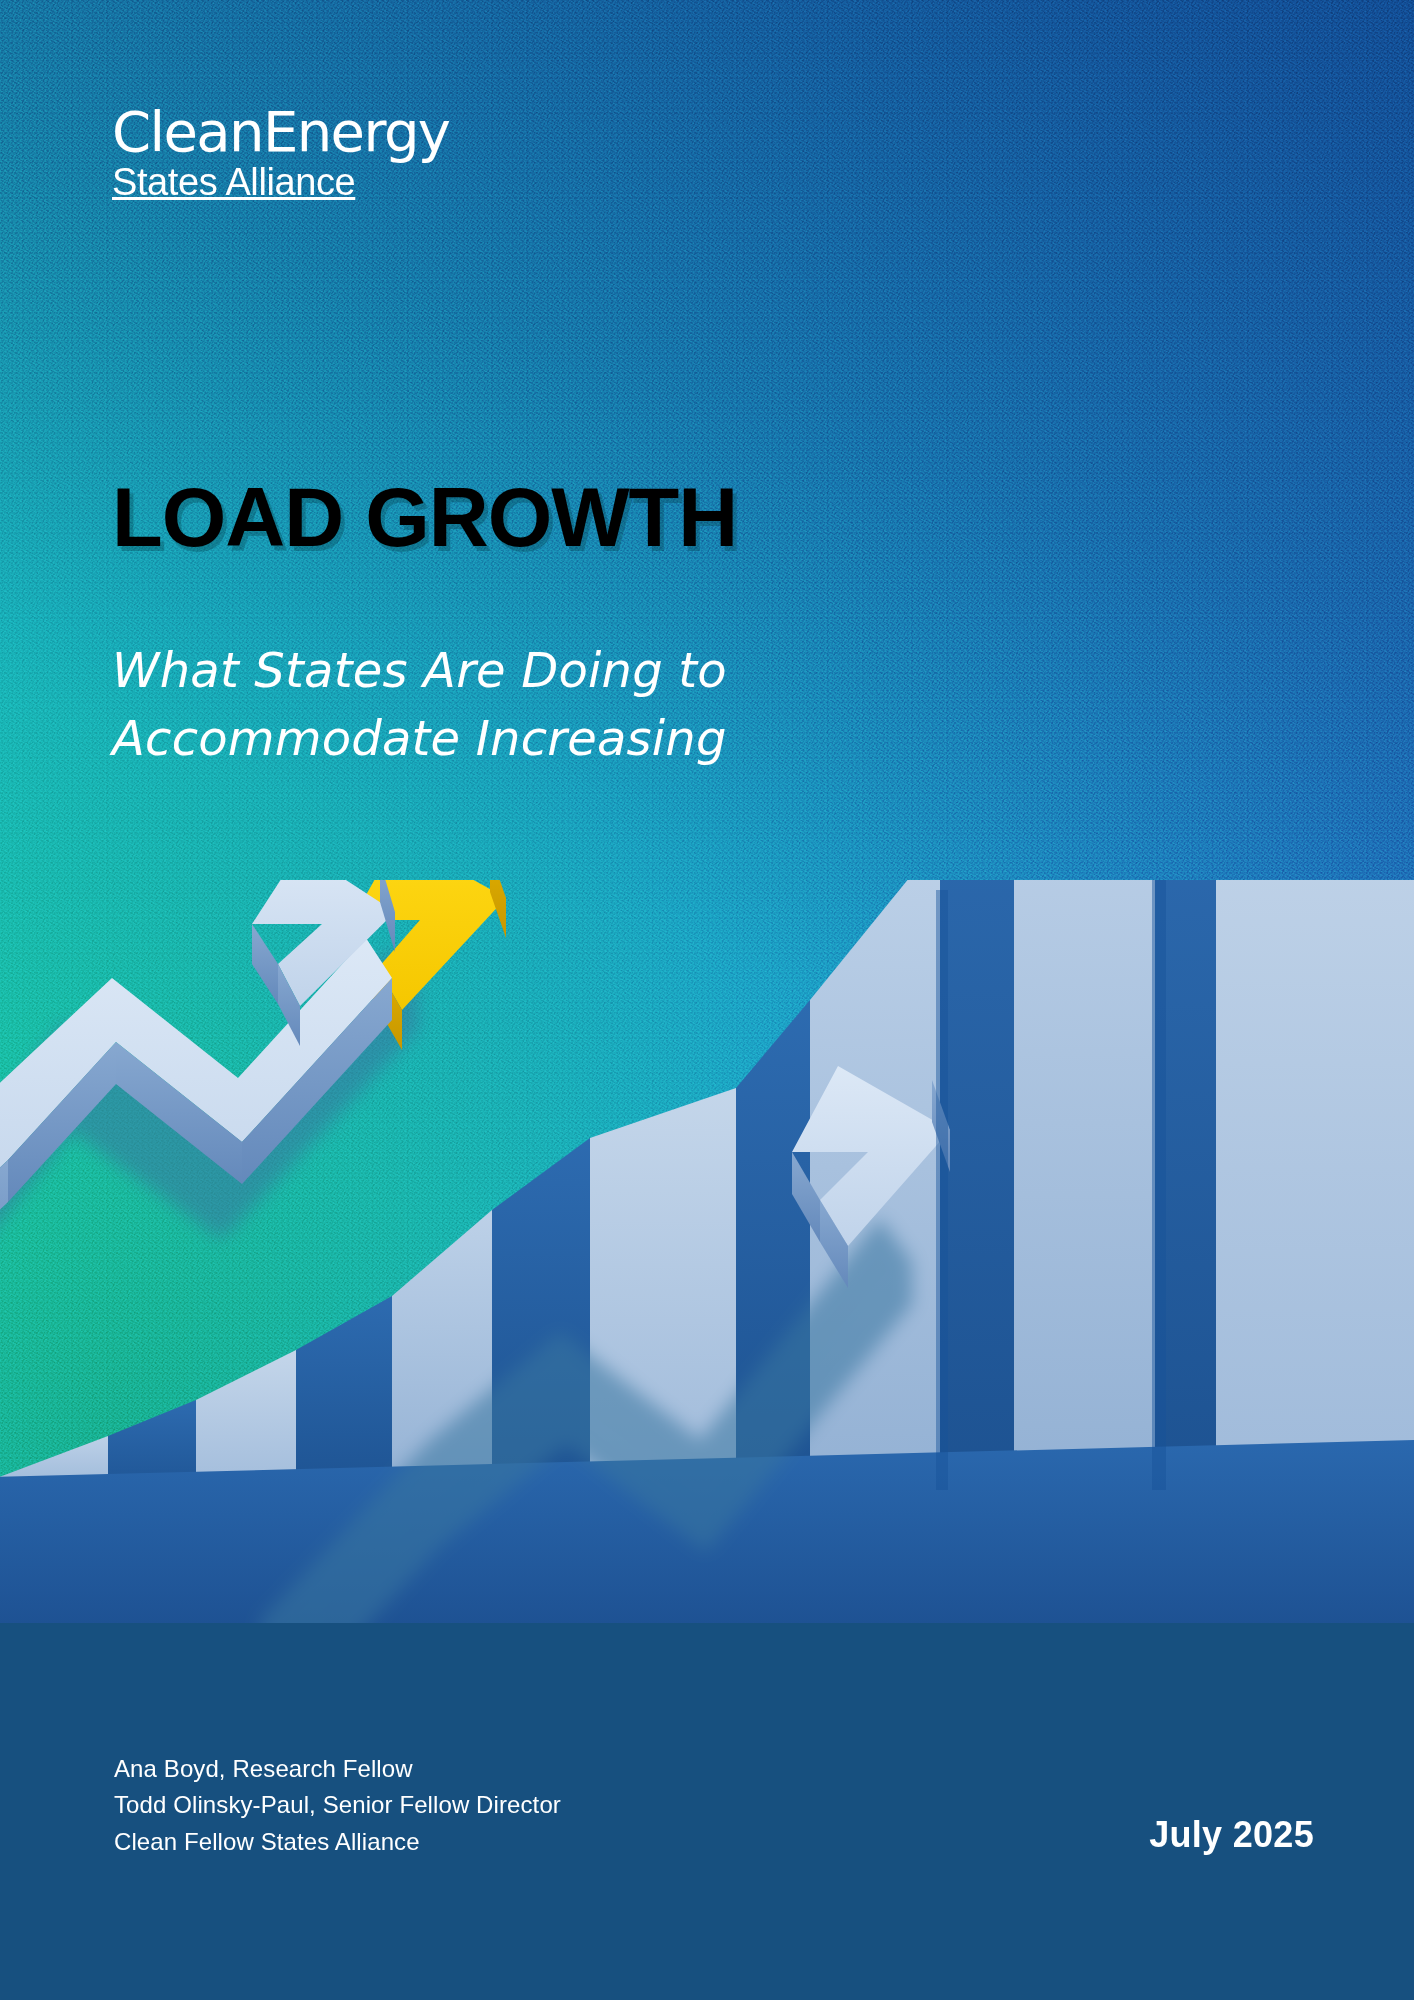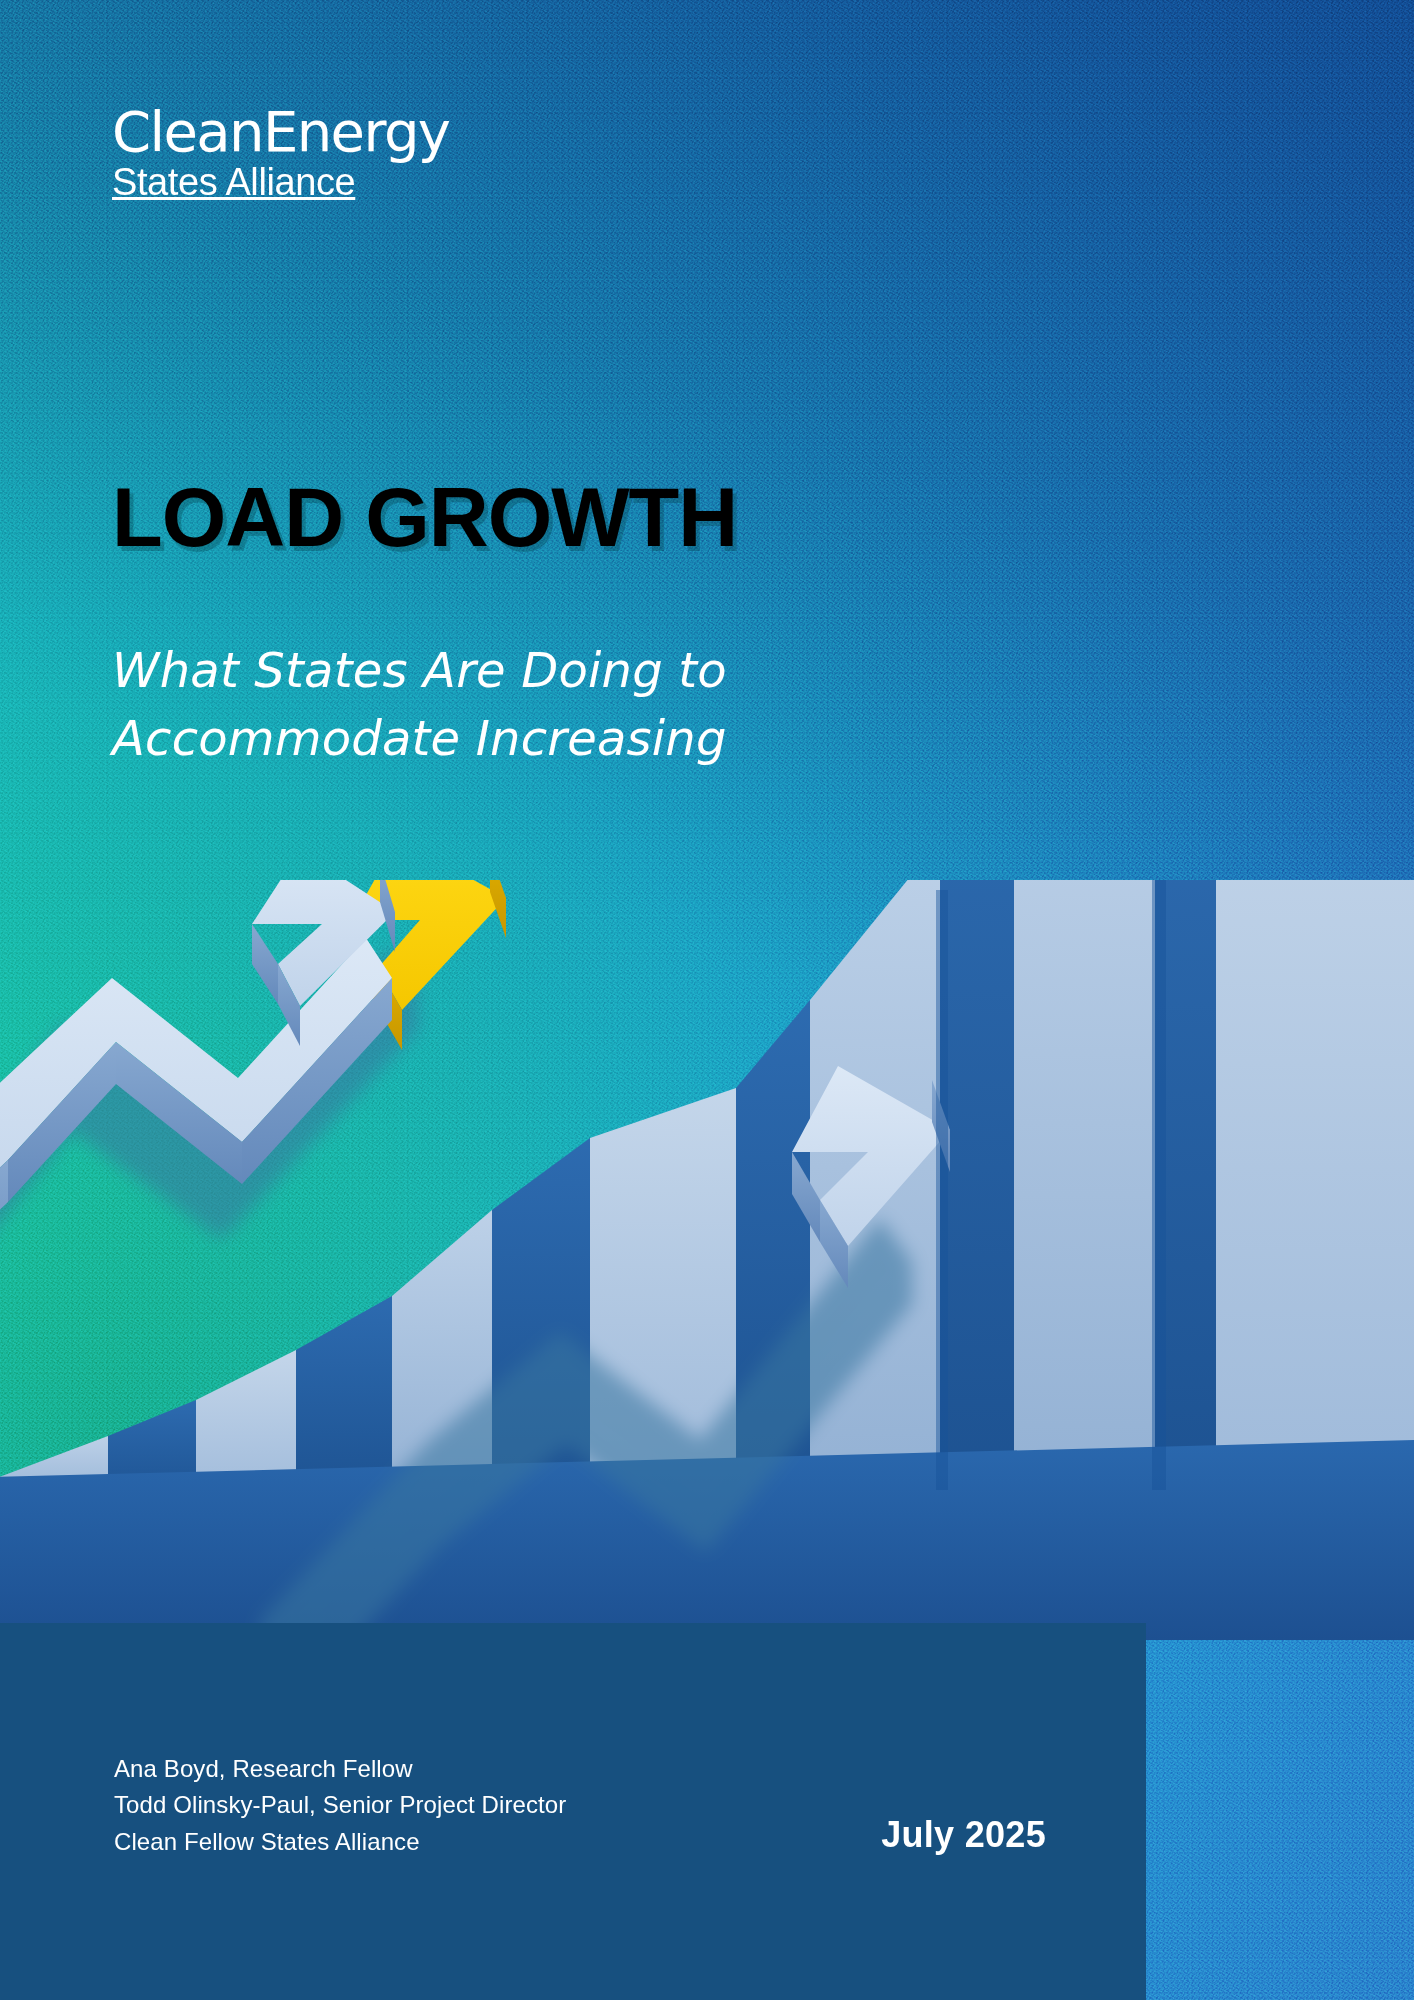--- a/index.html
+++ b/index.html
@@ -50,21 +50,21 @@
       repeating-linear-gradient(113deg, rgba(0,0,0,.20) 0 1px, transparent 1px 3px),
       repeating-linear-gradient(68deg, rgba(80,255,190,.16) 0 1px, transparent 1px 5px);
   }
 
   
   .art{ position:absolute; left:0; top:880px; width:1414px; height:760px; }
   .art svg{ display:block; width:100%; height:100%; }
 
   
   .footer{
-    position:absolute; left:0; top:1623px; width:1146px; height:377px;
+    position:absolute; left:0; top:1623px; width:1414px; height:377px;
     background:#17507f;
   }
   .footer-inner{
     position:absolute; left:114px; right:100px; top:128px;
     display:flex; align-items:flex-end; justify-content:space-between;
   }
   .authors{ color:#fff; font-size:24px; line-height:1.52; letter-spacing:.1px; }
   .authors div{ white-space:nowrap; }
   .date{ color:#fff; font-size:36px; font-weight:bold; letter-spacing:.3px;
          padding-bottom:4px; white-space:nowrap; }
@@ -243,20 +243,20 @@
 
   <div class="subtitle">
     <div>What States Are Doing to</div>
     <div>Accommodate Increasing</div>
   </div>
 
   <div class="footer">
     <div class="footer-inner">
       <div class="authors">
         <div>Ana Boyd, Research Fellow</div>
-        <div>Todd Olinsky-Paul, Senior Project Director</div>
+        <div>Todd Olinsky-Paul, Senior Fellow Director</div>
         <div>Clean Fellow States Alliance</div>
       </div>
       <div class="date">July 2025</div>
     </div>
   </div>
 
 </div>
 
 </body></html>

